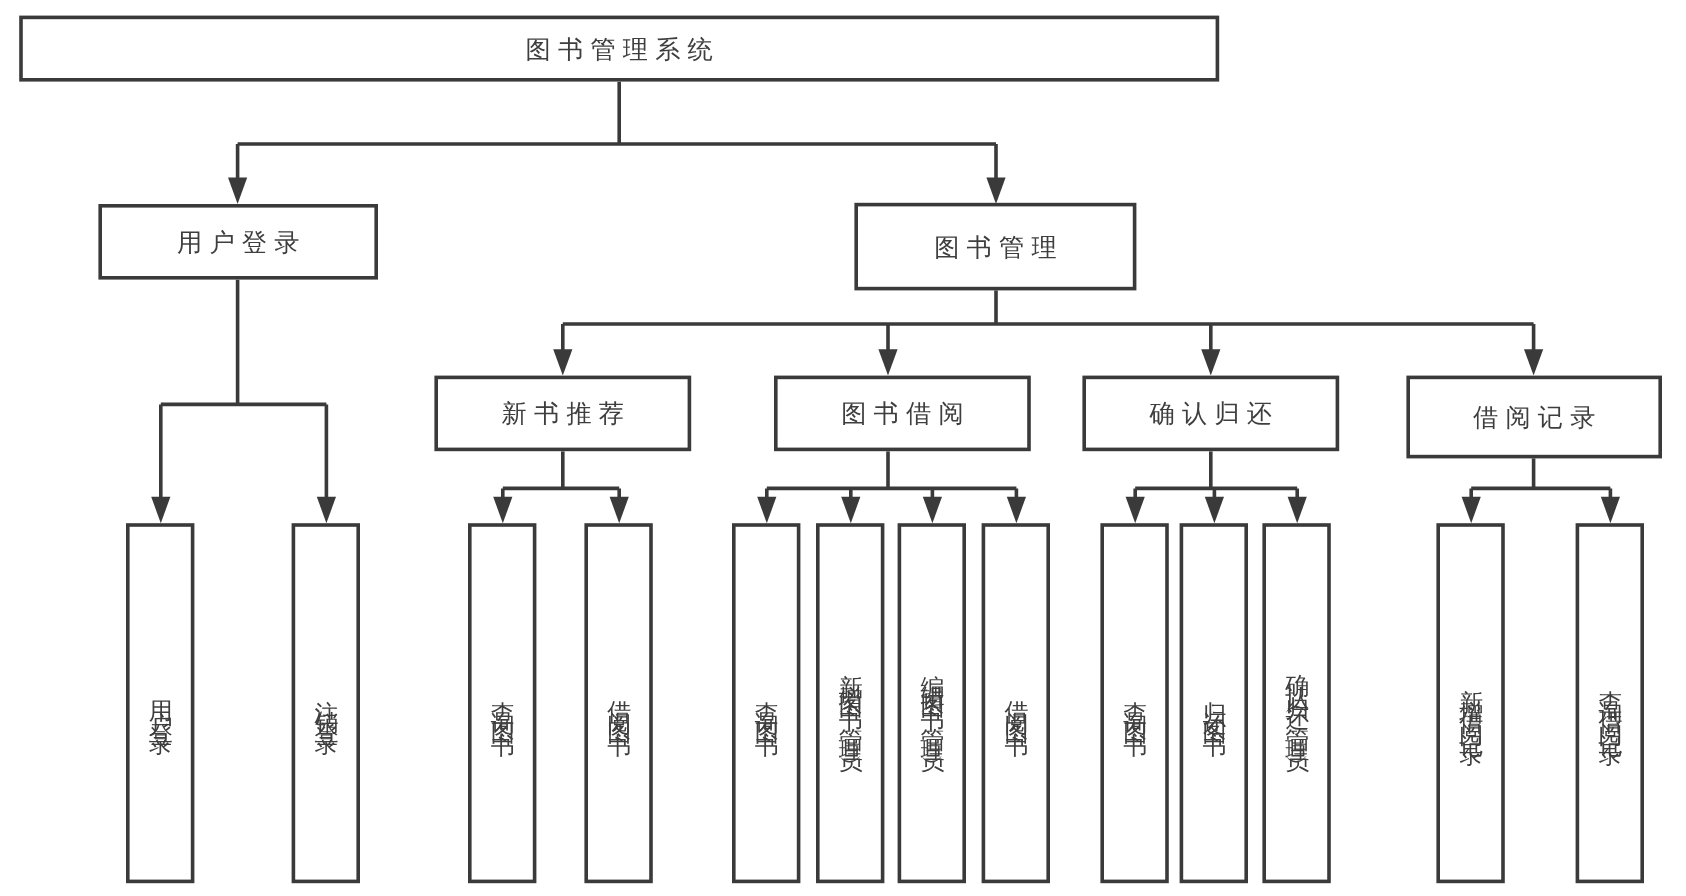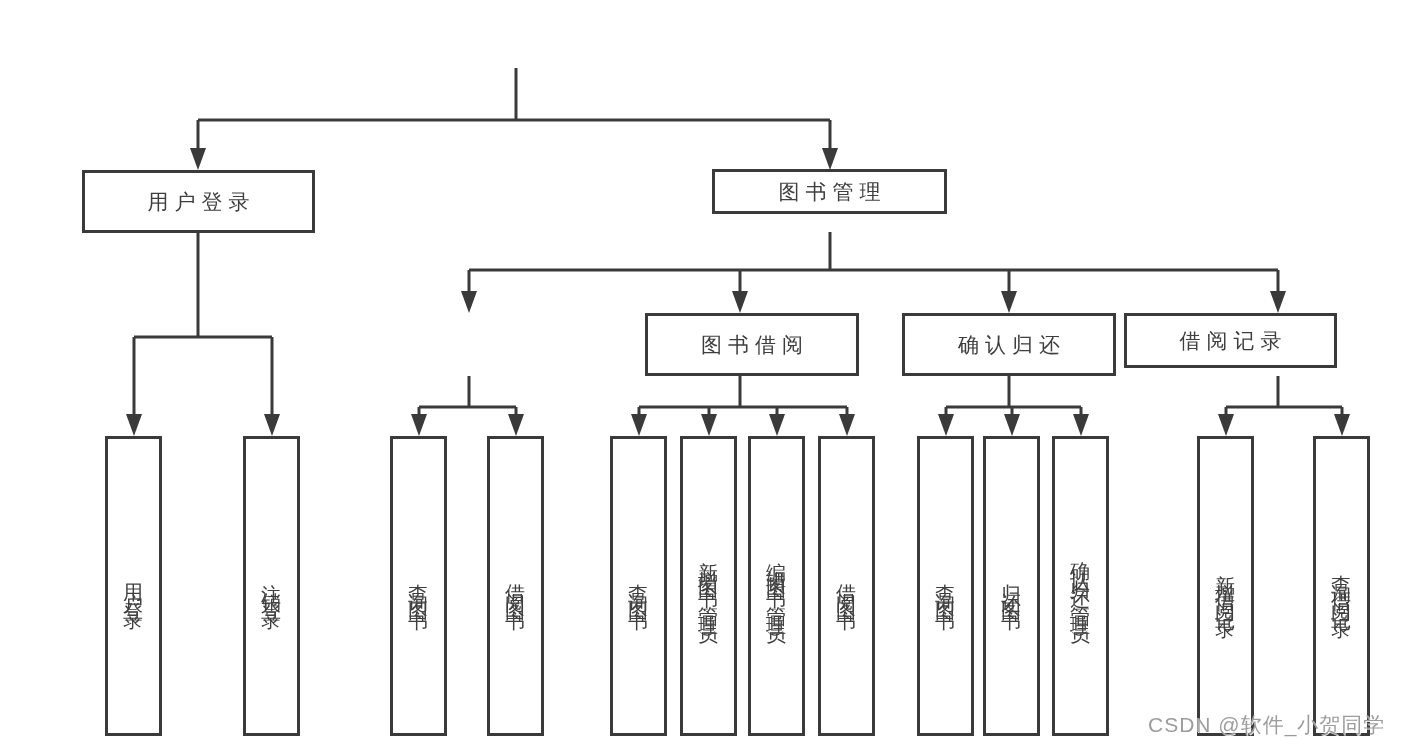--- a/index.html
+++ b/index.html
@@ -92,41 +92,42 @@
       <path d="M769 414 L785 414 L777 436 Z"></path>
       <path d="M839 414 L855 414 L847 436 Z"></path>
       <path d="M938 414 L954 414 L946 436 Z"></path>
       <path d="M1004 414 L1020 414 L1012 436 Z"></path>
       <path d="M1073 414 L1089 414 L1081 436 Z"></path>
       <path d="M1218 414 L1234 414 L1226 436 Z"></path>
       <path d="M1334 414 L1350 414 L1342 436 Z"></path>
     </g>
   </svg>
 
+  <div class="box h" style="left:16px; top:13px; width:1000px; height:55px;">图书管理系统</div>
 
   <div class="box h" style="left:82px; top:170px; width:233px; height:63px;">用户登录</div>
-  <div class="box h" style="left:712px; top:169px; width:235px; height:45px;">图书管理</div>
+  <div class="box h" style="left:712px; top:169px; width:235px; height:73px;">图书管理</div>
 
+  <div class="box h" style="left:362px; top:313px; width:214px; height:63px;">新书推荐</div>
   <div class="box h" style="left:633px; top:313px; width:214px; height:63px;margin-left:12px;">图书借阅</div>
   <div class="box h" style="left:902px; top:313px; width:214px; height:63px;">确认归还</div>
-  <div class="box h" style="left:1124px; top:313px; width:213px; height:55px;">借阅记录</div>
+  <div class="box h" style="left:1172px; top:313px; width:213px; height:69px;">借阅记录</div>
 
   <div class="box v" style="left:105px; top:436px; width:57px; height:300px;">用户登录</div>
   <div class="box v" style="left:243px; top:436px; width:57px; height:300px;">注销登录</div>
 
   <div class="box v" style="left:390px; top:436px; width:57px; height:300px;">查询图书</div>
   <div class="box v" style="left:487px; top:436px; width:57px; height:300px;">借阅图书</div>
 
   <div class="box v" style="left:610px; top:436px; width:57px; height:300px;">查询图书</div>
   <div class="box v" style="left:680px; top:436px; width:57px; height:300px;">新增图书（管理员）</div>
   <div class="box v" style="left:748px; top:436px; width:57px; height:300px;">编辑图书（管理员）</div>
   <div class="box v" style="left:818px; top:436px; width:57px; height:300px;">借阅图书</div>
 
   <div class="box v" style="left:917px; top:436px; width:57px; height:300px;">查询图书</div>
   <div class="box v" style="left:983px; top:436px; width:57px; height:300px;">归还图书</div>
   <div class="box v" style="left:1052px; top:436px; width:57px; height:300px;">确认归还（管理员）</div>
 
   <div class="box v" style="left:1197px; top:436px; width:57px; height:300px;">新增借阅记录</div>
   <div class="box v" style="left:1313px; top:436px; width:57px; height:300px;">查询借阅记录</div>
 
-  <div class="watermark">CSDN @软件_小贺同学</div>
 
 </div>
 
 </body></html>

